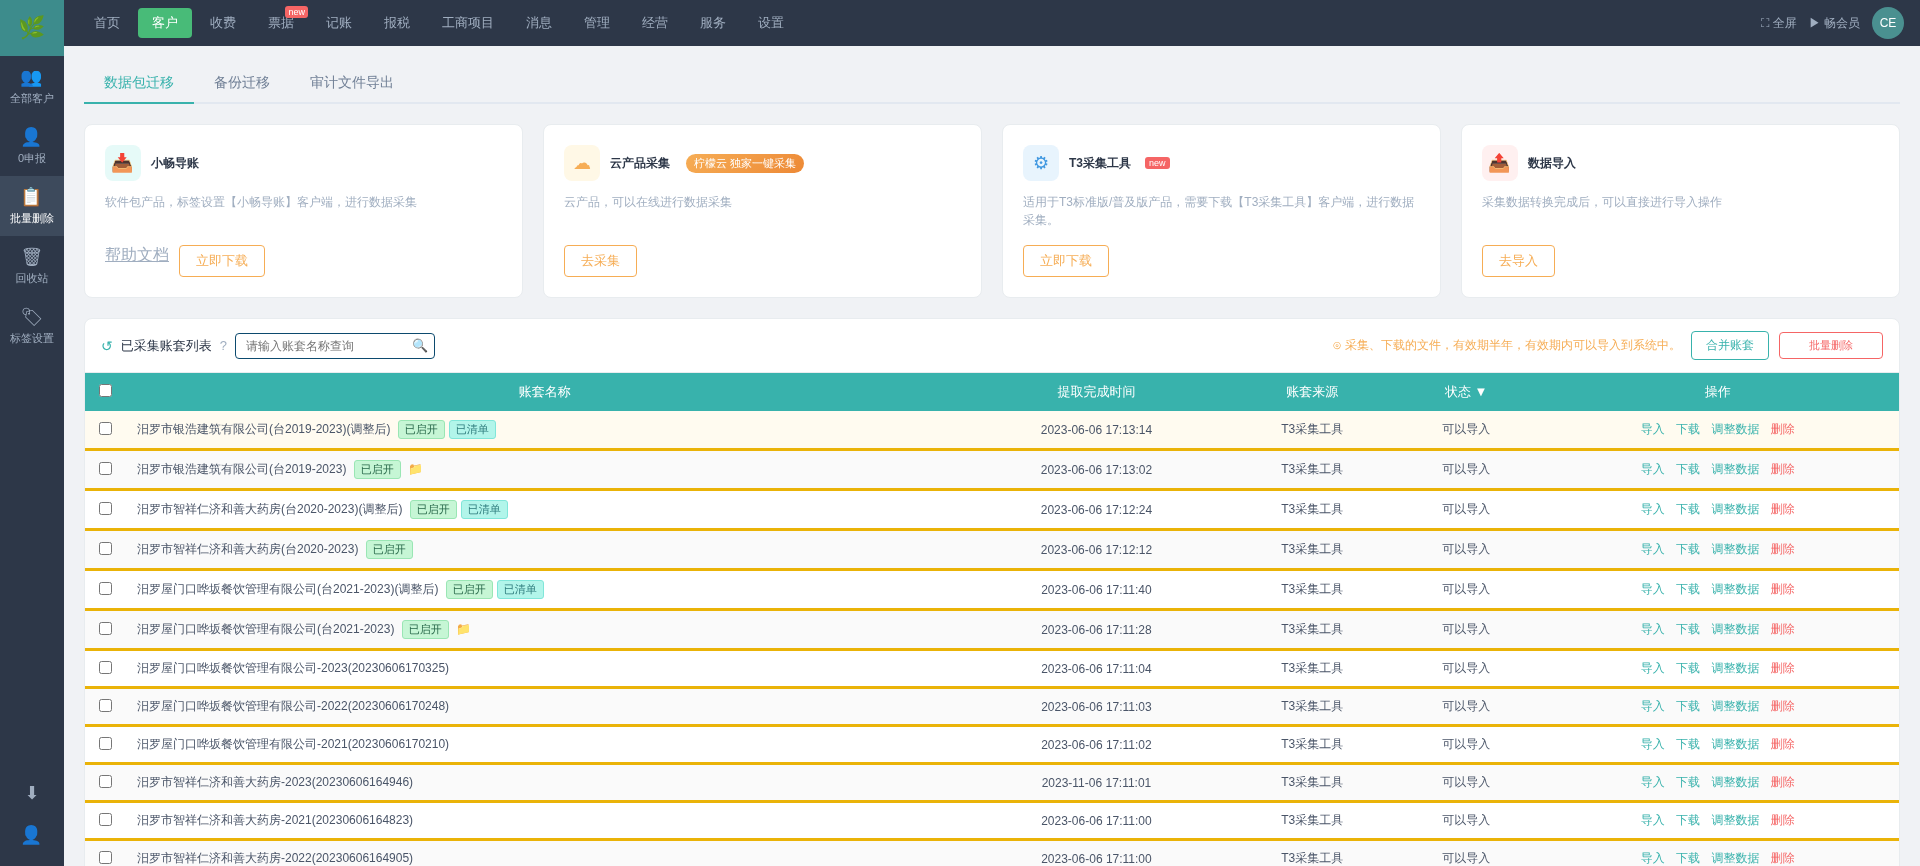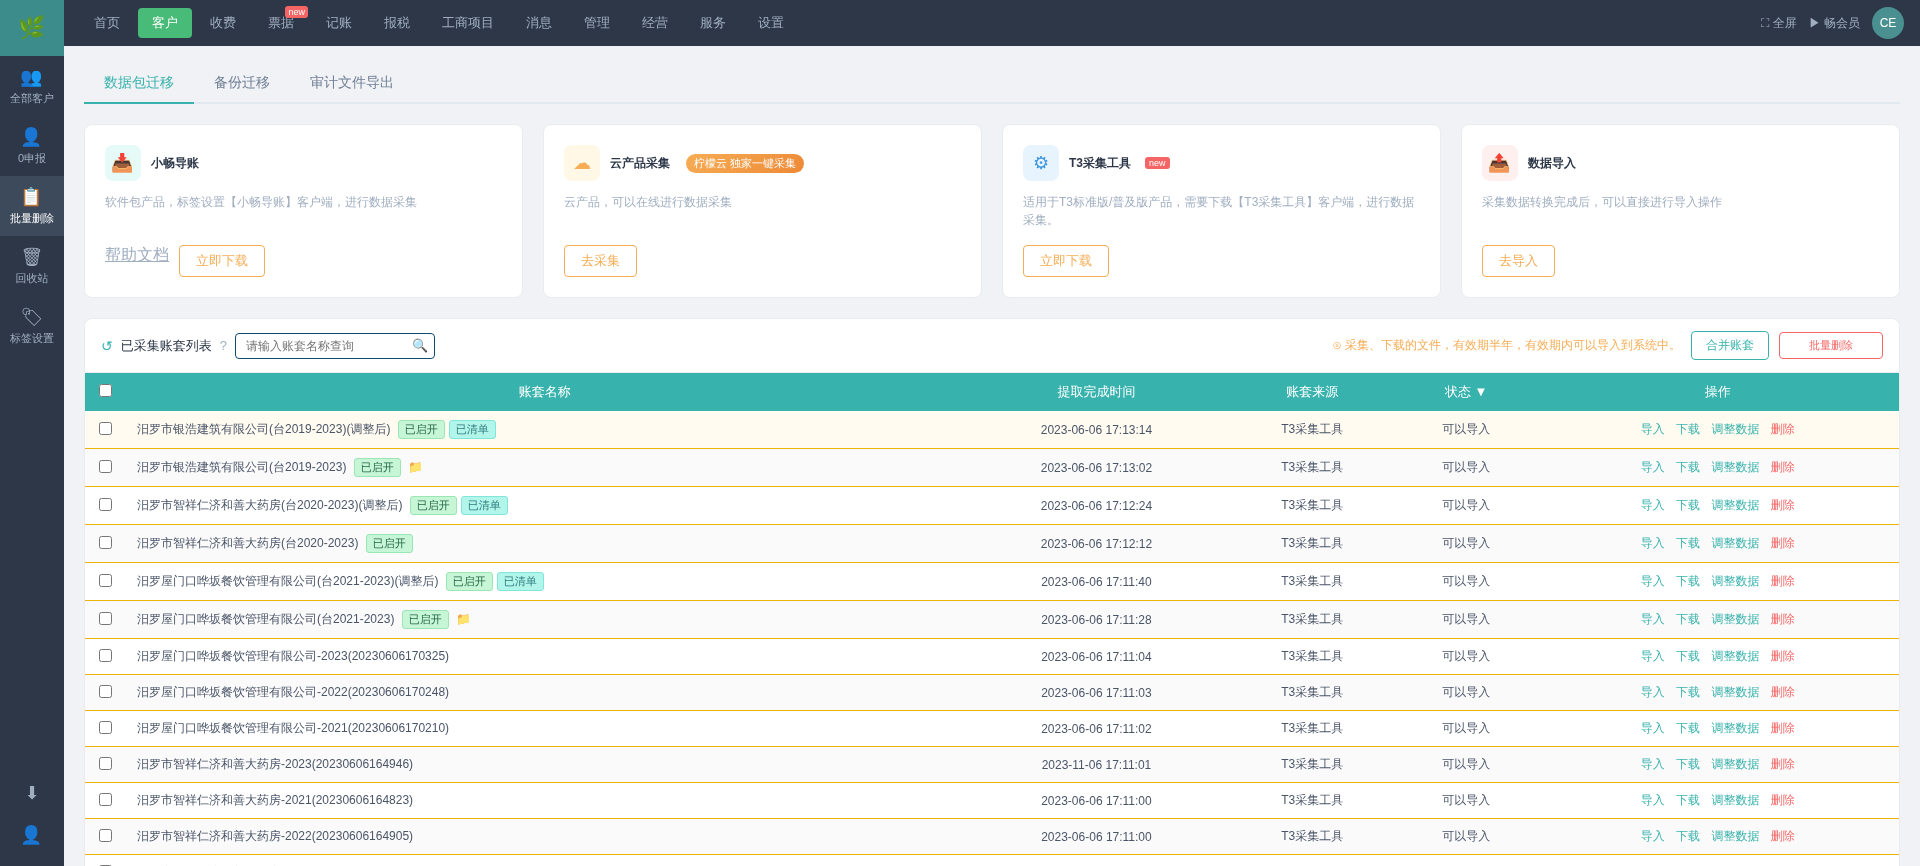--- a/index.html
+++ b/index.html
@@ -310,21 +310,21 @@
       color: white;
       padding: 10px 12px;
       text-align: center;
       font-size: 13px;
       font-weight: 500;
     }
     .data-table thead th:first-child {
       width: 40px;
     }
     .data-table tbody tr {
-      border-bottom: 1px solid #eab308;
+      border-bottom: 3px solid #eab308;
       padding-left: 24px;
     }
     .data-table tbody tr:nth-child(even) {
       background: #fafafa;
     }
     .data-table tbody td {
       padding: 9px 12px;
       font-size: 12px;
       color: #4a5568;
       text-align: center;

